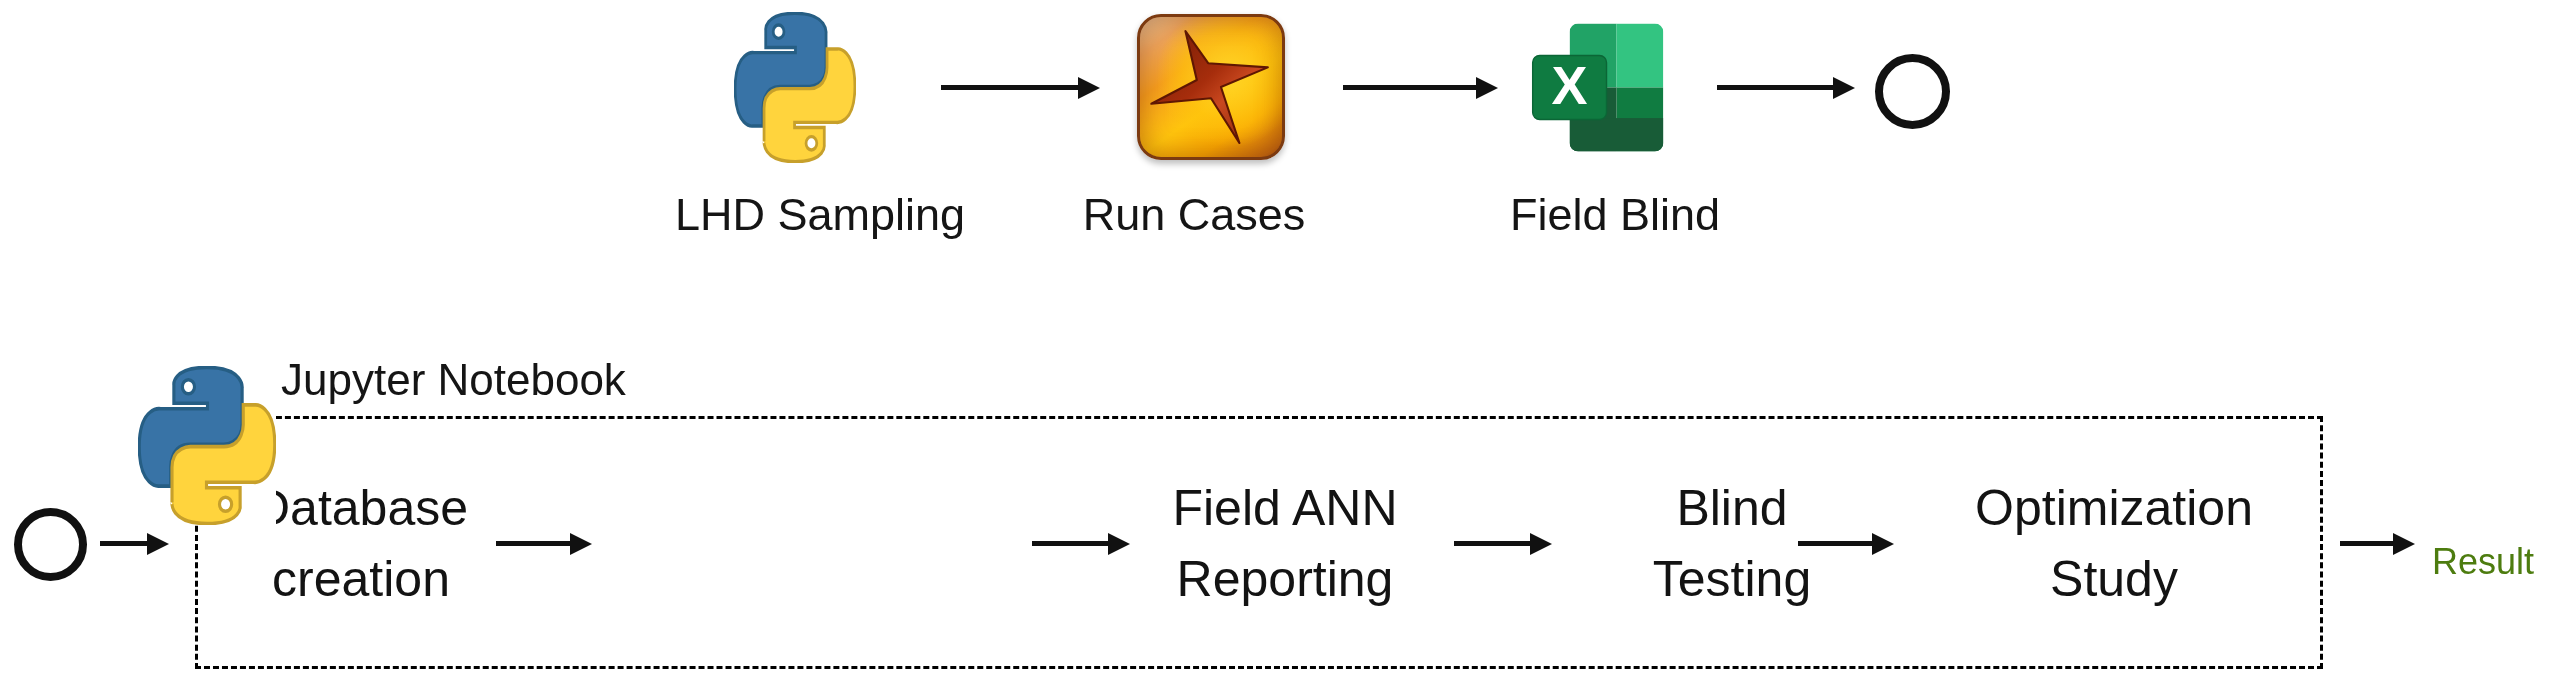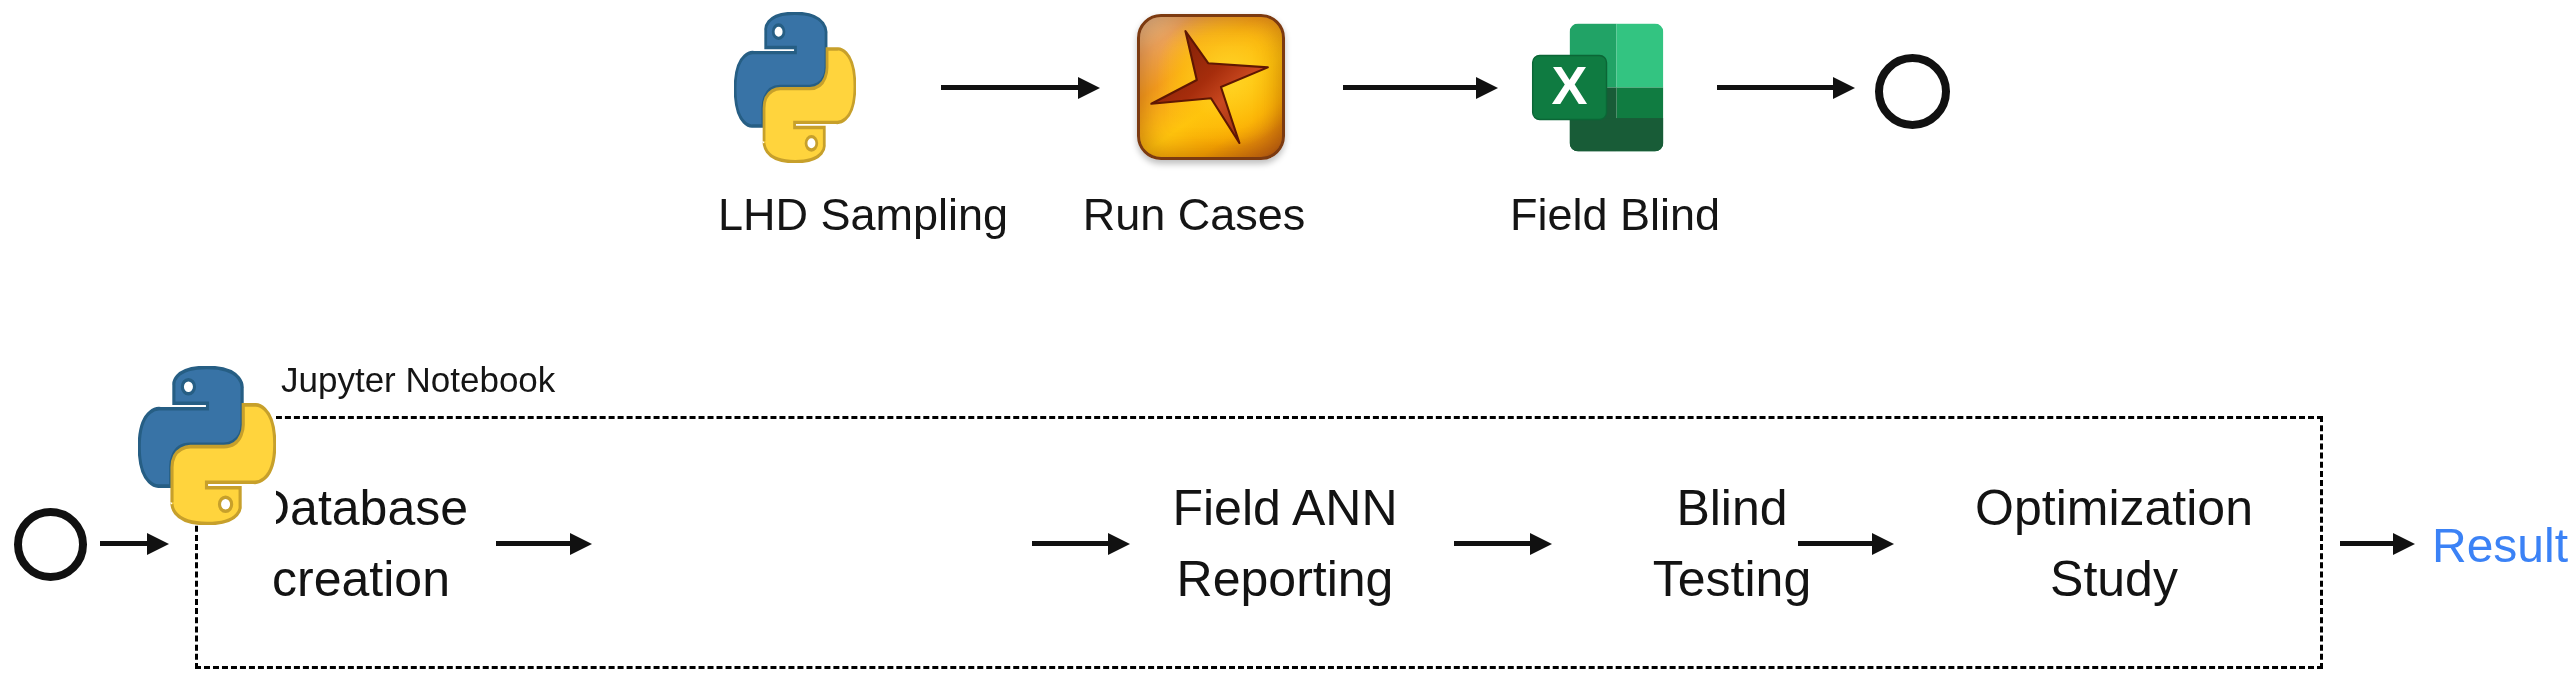--- a/index.html
+++ b/index.html
@@ -64,21 +64,21 @@
   
   .flow-label {
     position: absolute;
     top: 188px;
     transform: translateX(-50%);
     font-size: 45px;
     line-height: 53px;
     white-space: nowrap;
     color: #151515;
   }
-  .l-1 { left: 820px; margin-left: 43px; }
+  .l-1 { left: 820px; }
   .l-2 { left: 1194px; }
   .l-3 { left: 1615px; }
 
   
   .nb-box {
     position: absolute;
     left: 195px; top: 416px;
     width: 2128px; height: 253px;
     border: 3.2px dashed #000;
     box-sizing: border-box;
@@ -87,21 +87,21 @@
   .py-bottom {
     position: absolute;
     left: 138px; top: 366px;
     width: 138px; height: 159px;
     background: #fff;          
     z-index: 3;
   }
   .nb-label {
     position: absolute;
     left: 281px; top: 360px;
-    font-size: 35px;
+    font-size: 44px;
     line-height: 40px;
     white-space: nowrap;
     color: #151515;
     z-index: 4;
   }
 
   
   .stage {
     position: absolute;
     top: 473px;
@@ -114,25 +114,25 @@
     z-index: 2;
   }
   .s-1 { left: 361px; }
   .s-2 { left: 815px; }
   .s-3 { left: 1285px; }
   .s-4 { left: 1696px; margin-left: 36px; }
   .s-5 { left: 2090px; margin-left: 24px; }
 
   .result-label {
     position: absolute;
-    left: 2432px; top: 518px;
-    font-size: 48px;
+    left: 2432px; top: 534px;
+    font-size: 36px;
     line-height: 56px;
     white-space: nowrap;
-    color: #3b82f6;
+    color: #4d7c0f;
   }
 </style>
 </head>
 <body>
 
 <div class="canvas">
 
   <div class="icon-box py-top">
     <svg viewBox="0 0 110 110" preserveAspectRatio="none">
       <path fill="#3873A6" stroke="#265E84" stroke-width="2.5" fill-rule="evenodd" d="M54.9 1 C26.9 1 28.6 13.2 28.6 13.2 l0 12.6 h26.8 v3.8 H18 C18 29.6 1 27.5 1 55.8 c0 28.3 15.7 27.3 15.7 27.3 h9.4 V69.9 c0 0 -0.5 -15.7 15.4 -15.7 h26.6 c0 0 14.9 0.3 14.9 -14.4 V15.6 C83 15.6 85 1 54.9 1 z M40.2 9.5 a4.8 4.8 0 1 1 0 9.7 a4.8 4.8 0 0 1 0 -9.7 z"></path>

